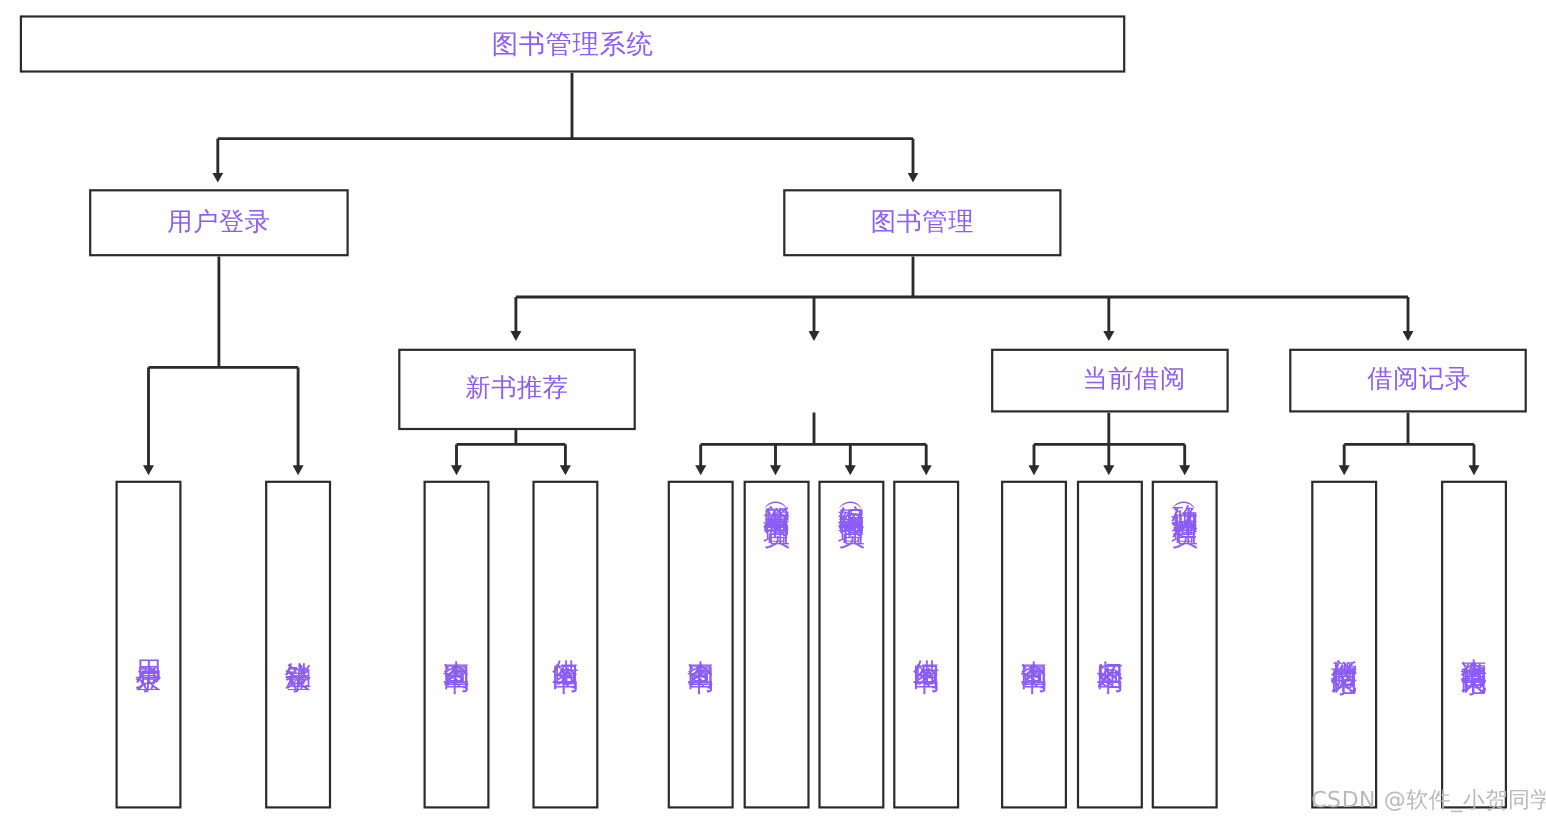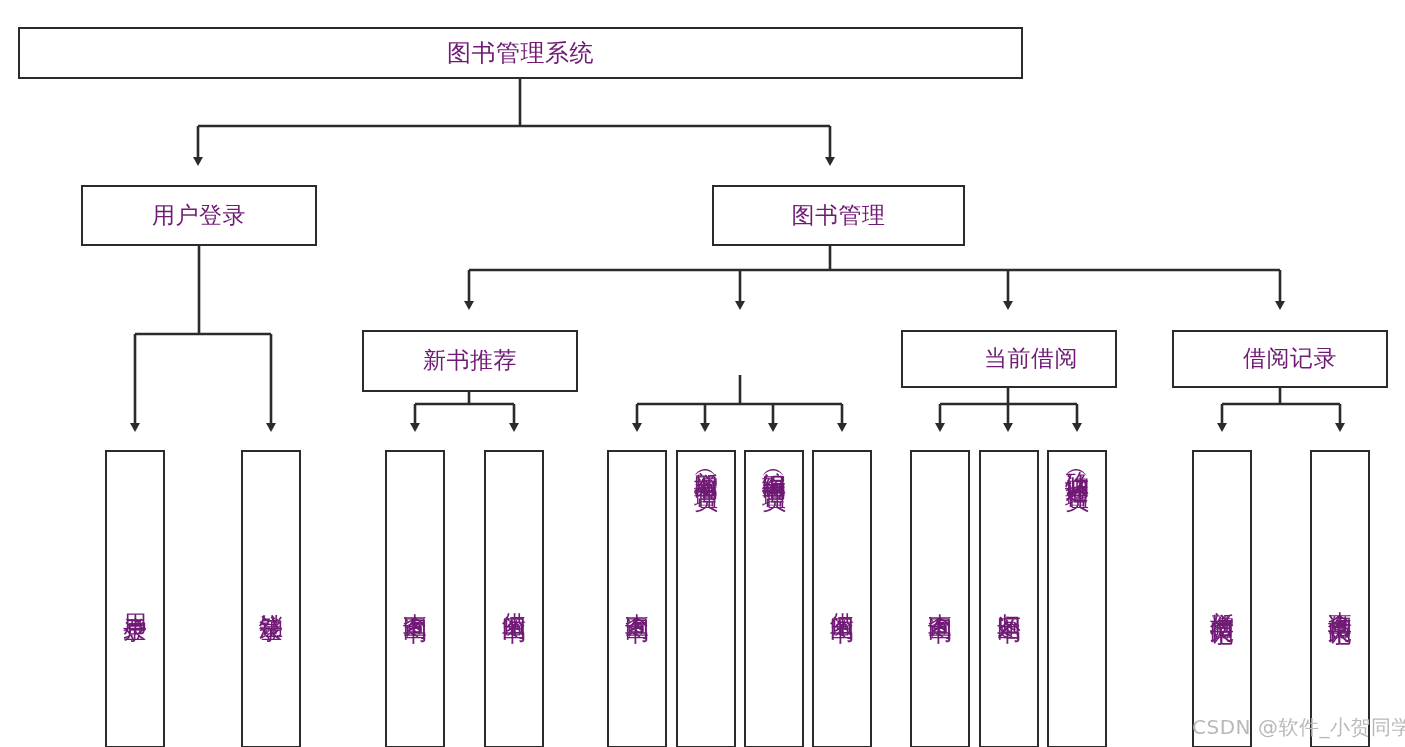--- a/index.html
+++ b/index.html
@@ -26,22 +26,21 @@
     pointer-events: none;
   }
   .node {
     position: absolute;
     box-sizing: border-box;
     background: #ffffff;
     border: 2.5px solid #2b2b2b;
     display: flex;
     align-items: center;
     justify-content: center;
-    color: #701a75;
-    margin-top: 13px;
+    color: #8b5cf6;
   }
   .node .label {
     text-align: center;
     line-height: 1.02;
     letter-spacing: 0.5px;
   }
   
   .node.h .label {
     writing-mode: horizontal-tb;
     font-size: 23px;
@@ -135,21 +134,21 @@
     <span class="label">图书管理系统</span>
   </div>
 
   <div class="node h" style="left:81px; top:172px; width:236px; height:61px;">
     <span class="label">用户登录</span>
   </div>
   <div class="node h" style="left:712px; top:172px; width:253px; height:61px;">
     <span class="label">图书管理</span>
   </div>
 
-  <div class="node h" style="left:362px; top:317px; width:216px; height:62px;">
+  <div class="node h" style="left:362px; top:317px; width:216px; height:74px;">
     <span class="label">新书推荐</span>
   </div>
   <div class="node h" style="left:901px; top:317px; width:216px; height:58px;padding-left:44px;">
     <span class="label">当前借阅</span>
   </div>
   <div class="node h" style="left:1172px; top:317px; width:216px; height:58px;padding-left:20px;">
     <span class="label">借阅记录</span>
   </div>
 
   <div class="node v center" style="left:105px; top:437px; width:60px; height:298px;">

